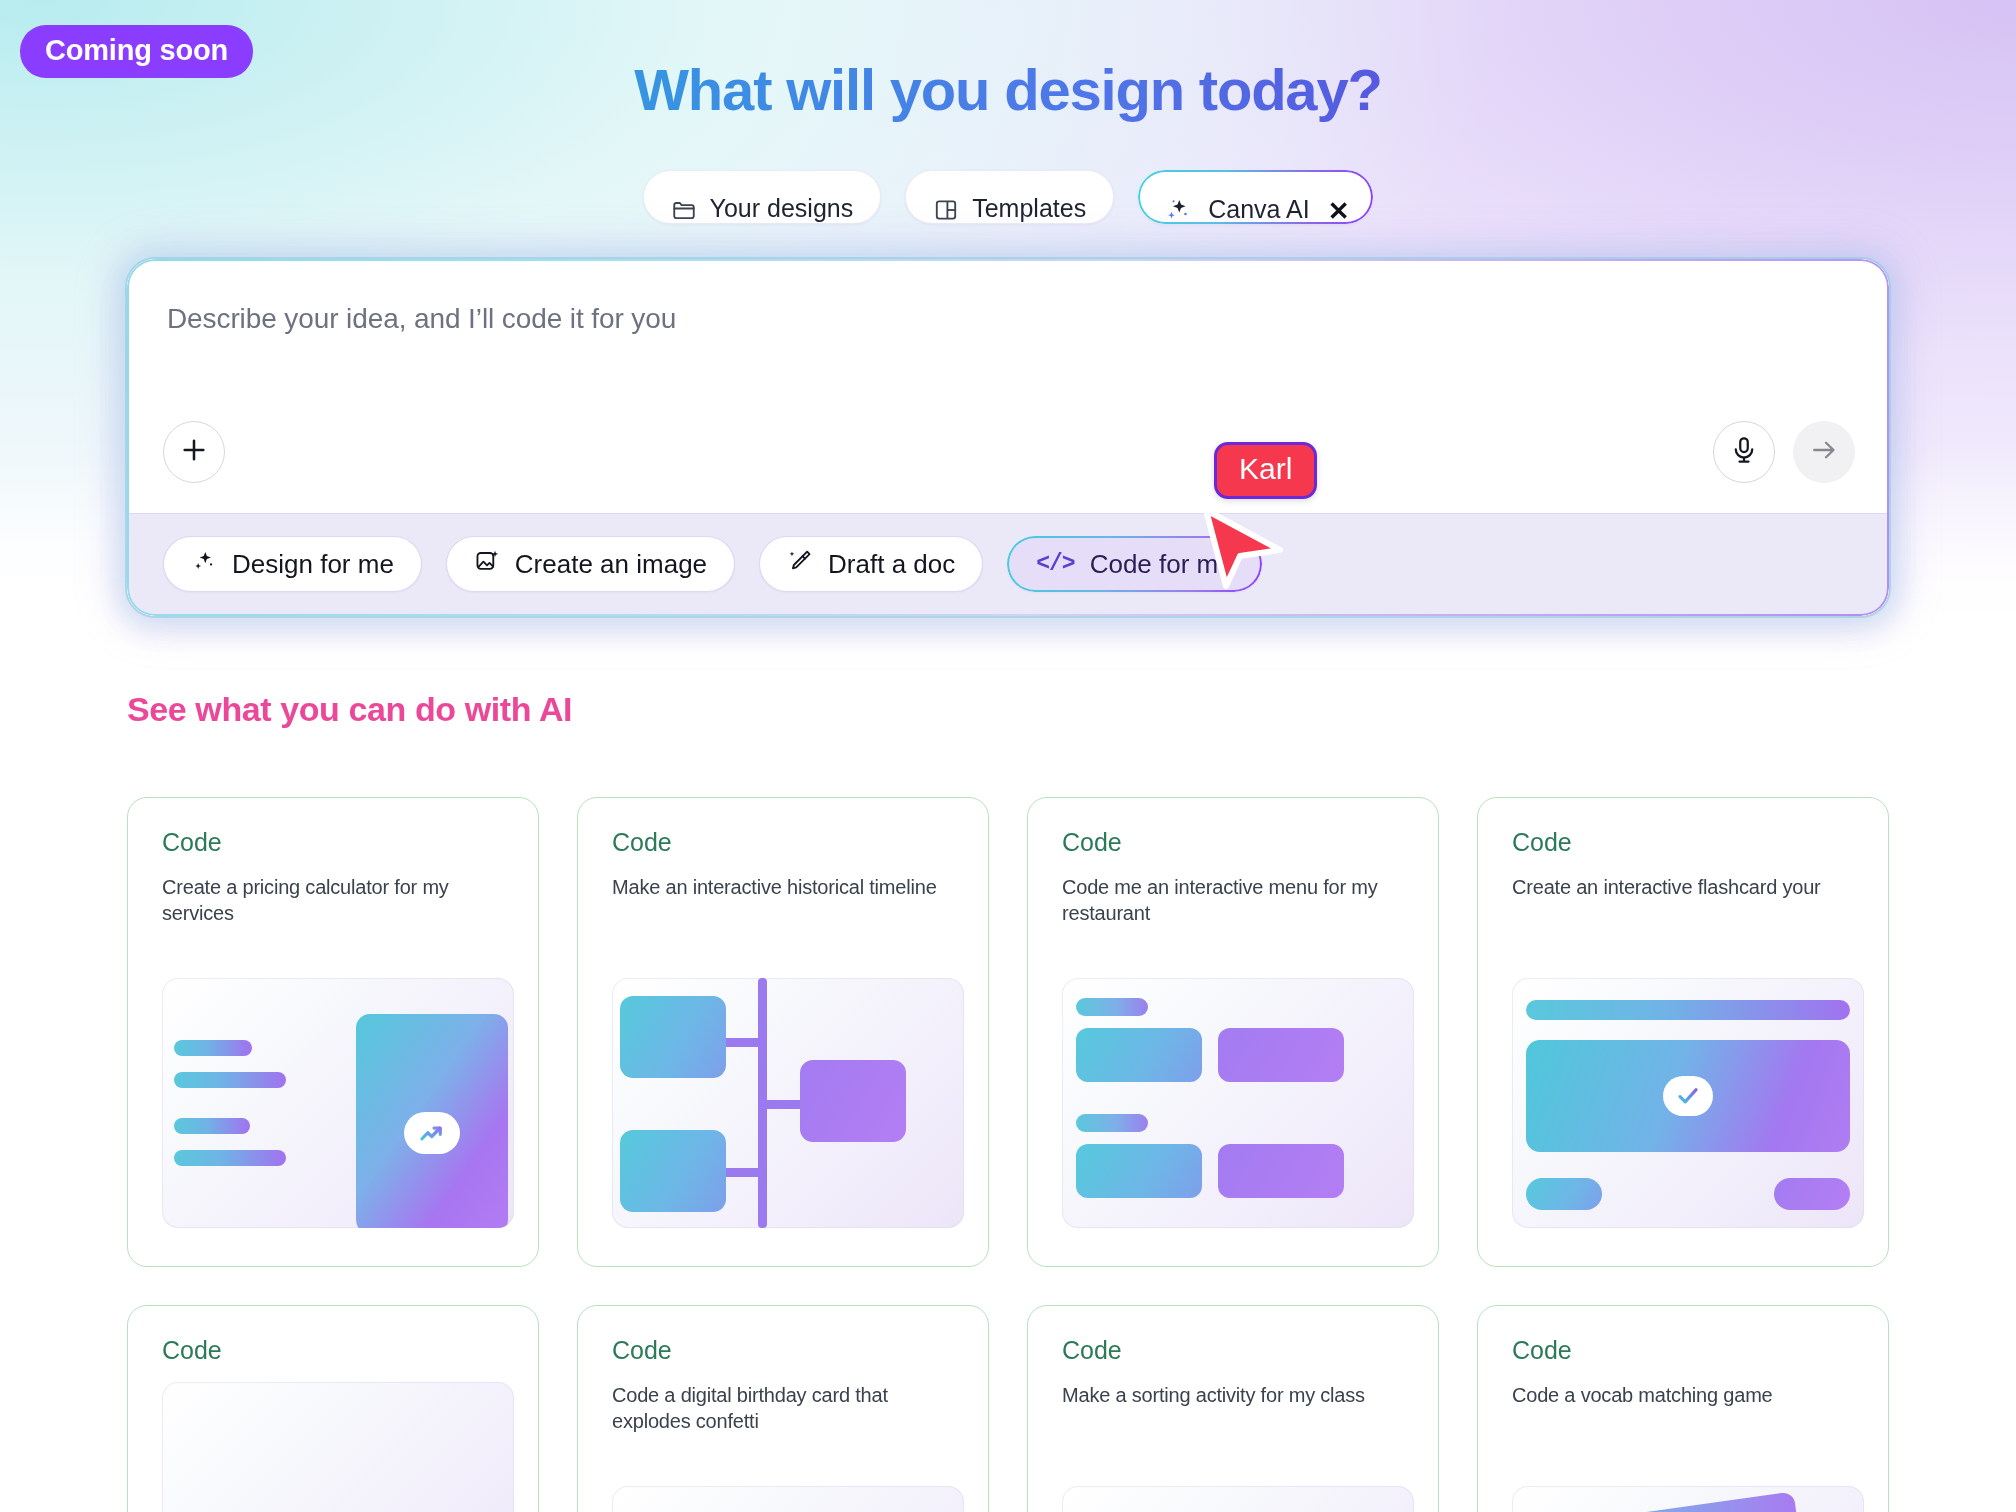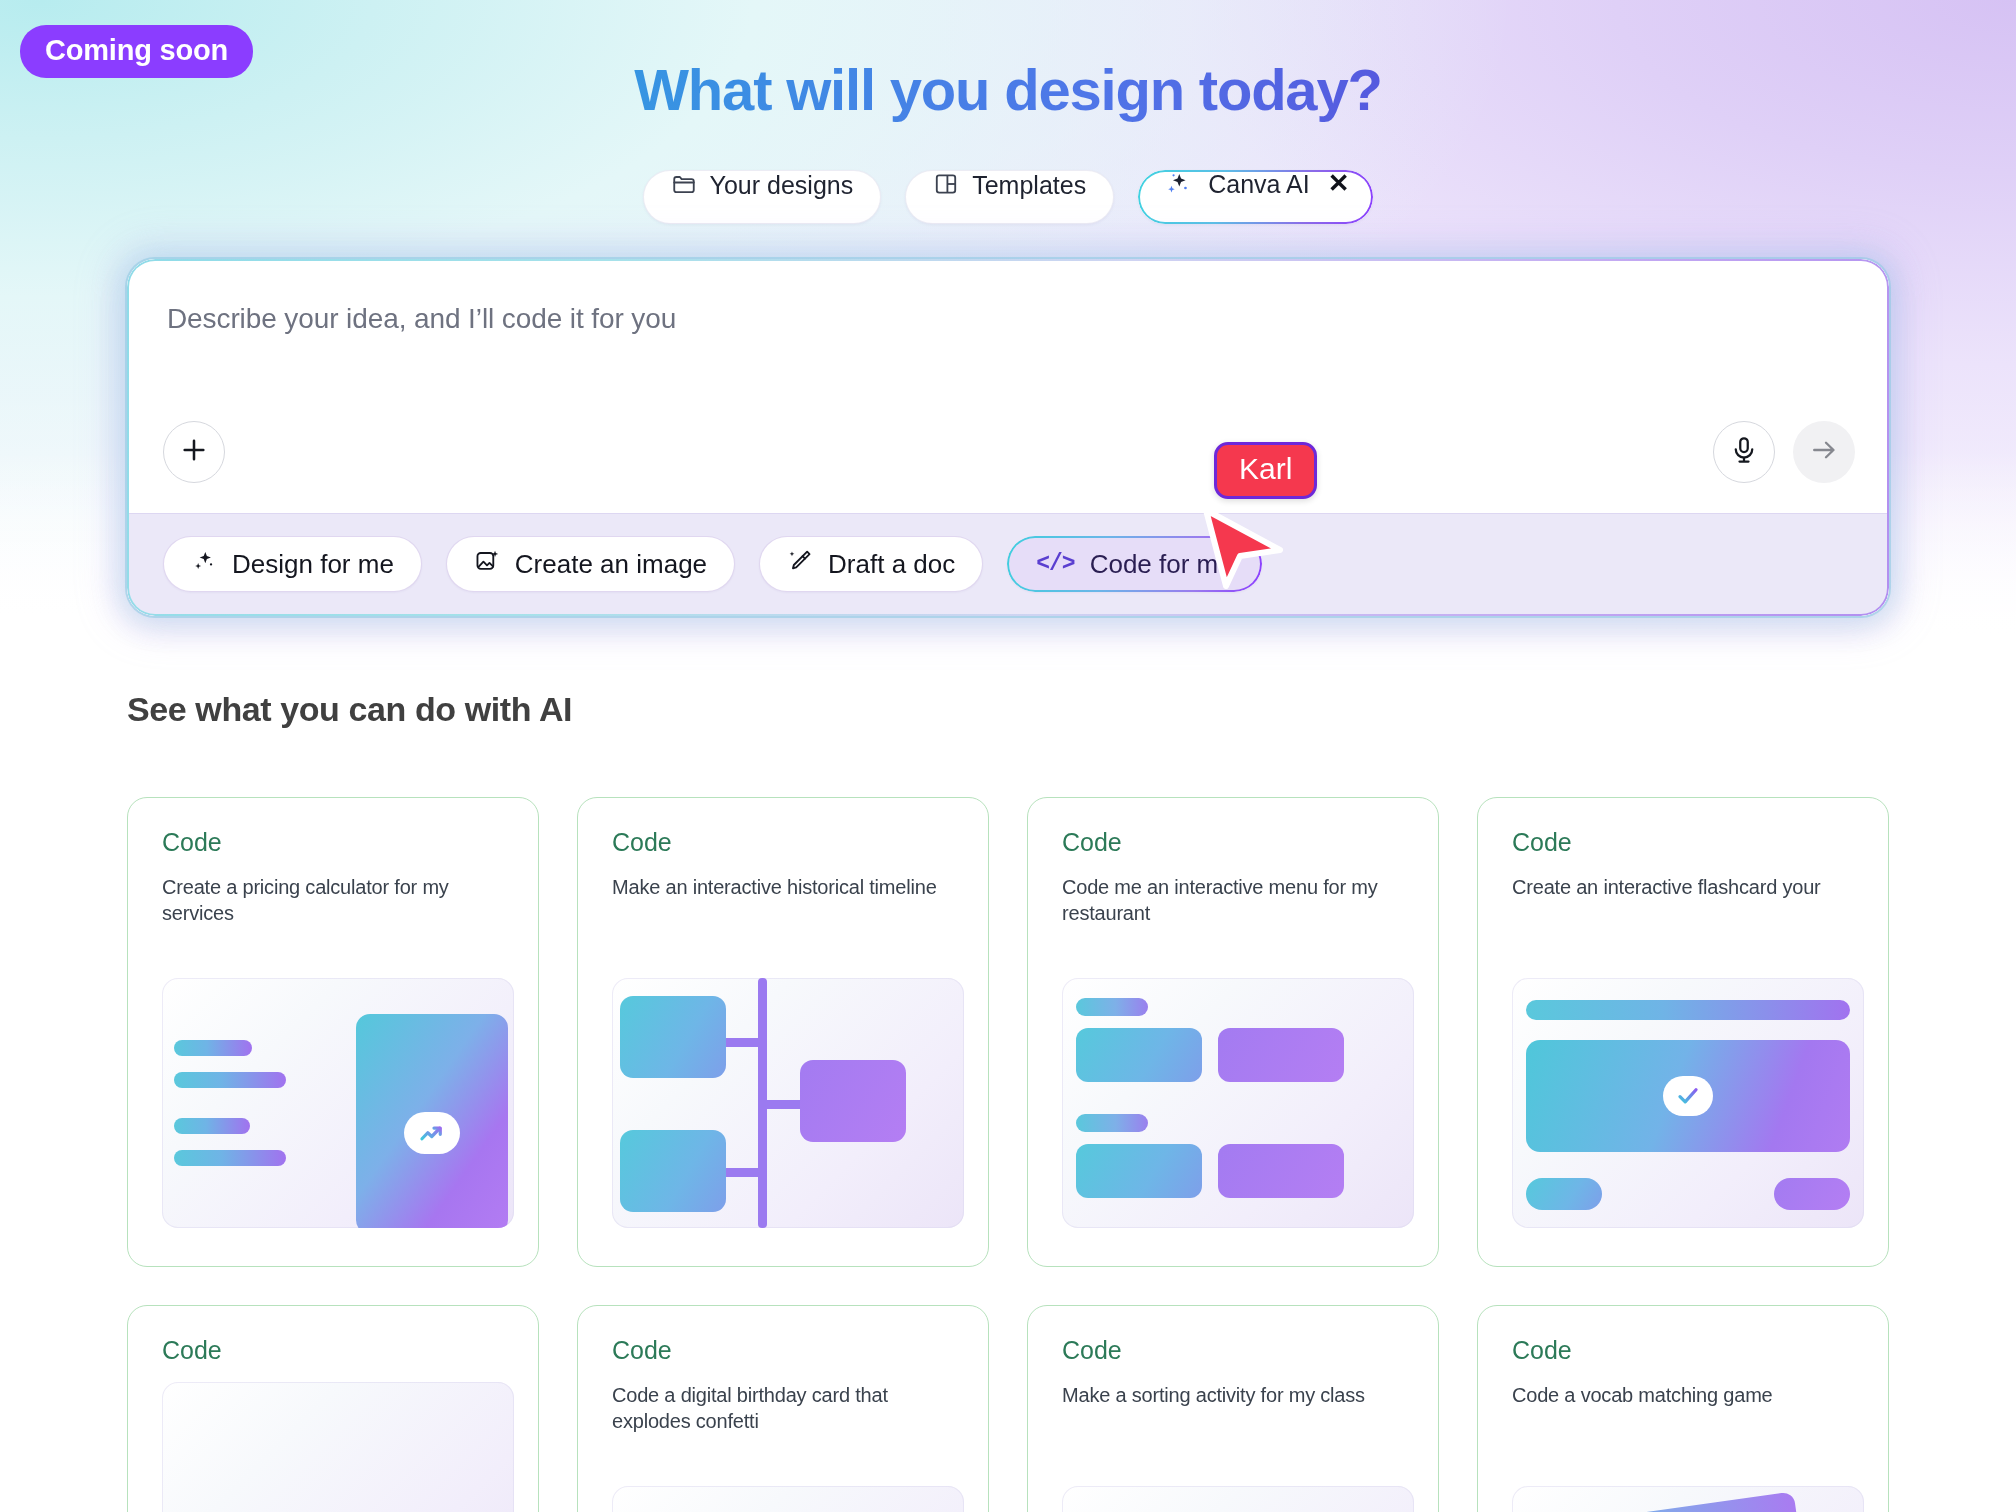--- a/index.html
+++ b/index.html
@@ -65,21 +65,21 @@
   .tabs {
     position: absolute;
     left: 0; top: 170px;
     width: 2016px;
     display: flex;
     justify-content: center;
     gap: 24px;
   }
   .tab {
     display: flex;
-    align-items: flex-start;
+    align-items: flex-end;
     gap: 13px;
     height: 54px;
     padding: 0 27px;
     border-radius: 27px;
     background: #ffffff;
     font-size: 25px;
     color: #1f2330;
     border: 1px solid rgba(180,180,210,0.25);
     box-shadow: 0 1px 3px rgba(60,40,120,0.06);
     white-space: nowrap;
@@ -216,21 +216,21 @@
     line-height: 1;
     border: 3px solid #6d28d9;
     box-shadow: 0 2px 6px rgba(0,0,0,0.14);
   }
 
   
   .section-title {
     position: absolute;
     left: 127px; top: 690px;
     font-size: 34px; font-weight: 700;
-    color: #404040;
+    color: #ec4899;
     letter-spacing: -0.4px;
   }
 
   
   .grid {
     position: absolute;
     left: 127px; top: 797px;
     width: 1762px;
     display: grid;
     grid-template-columns: repeat(4, 1fr);

